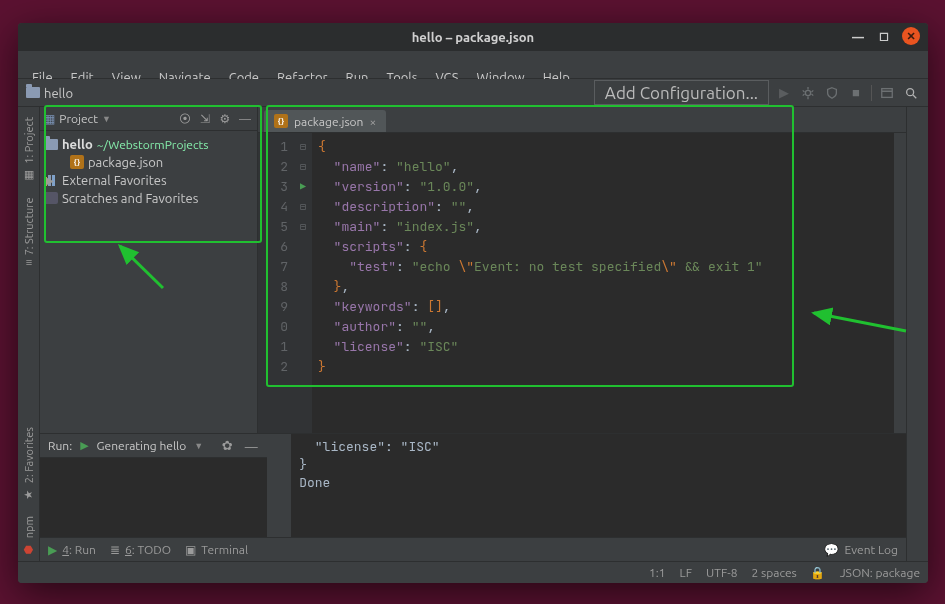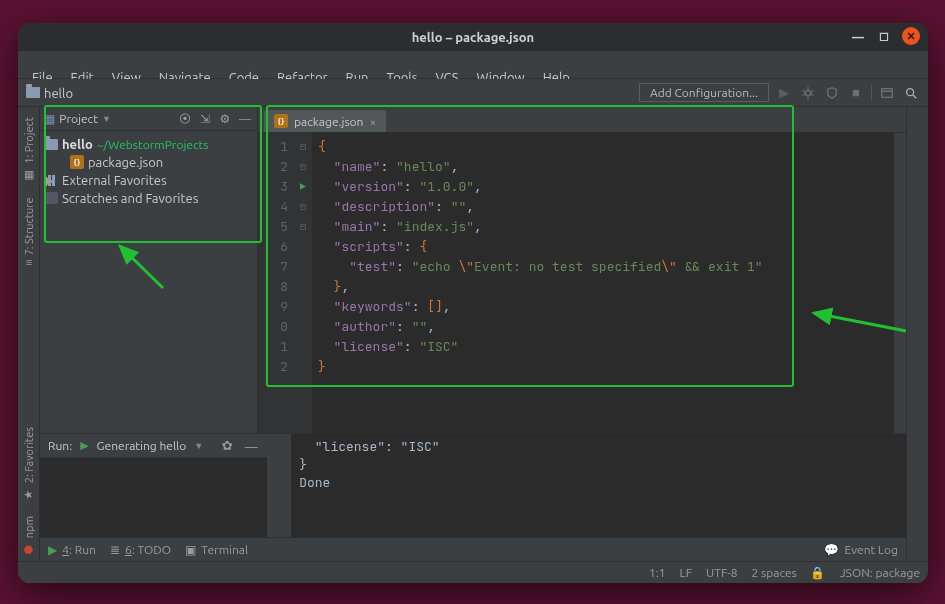--- a/index.html
+++ b/index.html
@@ -1,39 +1,39 @@
 <!DOCTYPE html>
 <html><head>
 <meta charset="utf-8">
 <style>
   * { box-sizing: border-box; margin:0; padding:0; }
   html,body { width:945px; height:604px; overflow:hidden; font-family: "Ubuntu", "Segoe UI", sans-serif; background:#5b1231; }
   body { position:relative; }
   .window {
     position:absolute; left:18px; top:23px; width:910px; height:560px;
     background:#3c3f41; color:#bbb; display:flex; flex-direction:column;
-    border-radius:12px; box-shadow:0 10px 40px rgba(0,0,0,0.6);
+    border-radius:4px; box-shadow:0 10px 40px rgba(0,0,0,0.6);
     overflow:hidden;
   }
   
   .titlebar { height:28px; background:#2b2d2e; display:flex; align-items:center; justify-content:center; position:relative; color:#d0d0d0; font-size:13px; font-weight:bold;}
   .titlebar .controls { position:absolute; right:8px; top:4px; display:flex; gap:10px; align-items:center;}
   .titlebar .controls .tb { width:16px; height:16px; display:flex; align-items:center; justify-content:center; color:#ccc; font-size:12px;}
   .titlebar .controls .close { width:18px; height:18px; border-radius:50%; background:#e95420; color:#3a1a0e; font-weight:bold; font-size:11px; line-height:18px;}
   
   .menubar { height:28px; background:#3c3f41; display:flex; align-items:center; padding:0 6px; gap:2px; border-bottom:1px solid #2d2f30;}
   .menubar .mi { padding:3px 8px; font-size:13px; color:#c8c8c8; cursor:default;margin-top:24px;}
   .menubar .mi u { text-decoration:underline;}
   
   .navbar { height:28px; background:#3c3f41; display:flex; align-items:center; padding:0 8px; gap:6px; border-bottom:1px solid #2d2f30;}
   .navbar .crumb { display:flex; align-items:center; gap:4px; color:#c8c8c8; font-size:13px;}
   .folder-icon { width:14px; height:11px; background:#8a9ab3; border-radius:1px; position:relative; display:inline-block;}
   .folder-icon::before { content:""; position:absolute; top:-3px; left:0; width:6px; height:3px; background:#8a9ab3; border-radius:1px 1px 0 0;}
   .navbar .spacer { flex:1;}
-  .navbar .addconf { border:1px solid #5a5d5f; padding:2px 10px; font-size:12px; color:#bbb; background:#3c3f41;margin-left:16px;}
+  .navbar .addconf { border:1px solid #5a5d5f; padding:2px 10px; font-size:17px; color:#bbb; background:#3c3f41;margin-left:16px;}
   .navbar .ico { width:18px; height:18px; display:flex; align-items:center; justify-content:center; color:#6c7072; font-size:13px;}
   .navbar .ico svg { width:14px; height:14px; stroke:#6c7072; fill:none; stroke-width:1.5;}
   
   .main { flex:1; display:flex; min-height:0;}
   
   .leftgutter { width:22px; background:#3c3f41; border-right:1px solid #2d2f30; display:flex; flex-direction:column; align-items:center; gap:4px; padding-top:4px;}
   .vg { writing-mode: vertical-rl; transform:rotate(180deg); font-size:11px; color:#9b9b9b; padding:6px 1px; display:flex; align-items:center; gap:4px;}
   .vg .vgicon { transform:rotate(90deg); font-size:11px;}
   .leftgutter .sep { flex:1;}
   
@@ -48,21 +48,21 @@
   .projectpane .head .hspacer { flex:1;}
   .projectpane .head .hicon { width:16px; height:16px; display:flex; align-items:center; justify-content:center; color:#9b9b9b; font-size:12px;}
   .tree { padding:4px 0; font-size:13px;}
   .tree .row { display:flex; align-items:center; gap:4px; padding:2px 4px; white-space:nowrap;}
   .tree .row .arrow { width:12px; display:inline-block; text-align:center; color:#9b9b9b; font-size:10px;}
   .tree .row.l1 { padding-left:4px;}
   .tree .row.l2 { padding-left:30px;}
   .tree .row.lroot { padding-left:4px;}
   .tree .row .name { color:#c8c8c8;}
   .tree .row .name.bold { font-weight:bold; color:#dcdcdc;}
-  .tree .row .path { color:#22c55e; font-size:12px;}
+  .tree .row .path { color:#86efac; font-size:12px;}
   .json-icon { width:14px; height:14px; background:#b07219; border-radius:2px; font-size:8px; color:#fff; display:flex; align-items:center; justify-content:center; font-weight:bold;}
   .lib-icon { width:14px; height:11px; display:inline-flex; gap:1px;}
   .lib-icon span { width:3px; background:#8a9ab3; height:11px;}
   .lib-icon span:nth-child(1){height:9px;margin-top:2px;background:#c9a94e;}
   .lib-icon span:nth-child(3){height:11px;background:#7fa1c9;}
   .scr-icon { width:14px; height:12px; background:#556; border-radius:2px; display:inline-block;}
   
   .green-box-1 { position:absolute; border:2px solid #20c030; pointer-events:none; border-radius:3px;}
   
   .editorpane { flex:1; display:flex; flex-direction:column; min-width:0; position:relative;}

